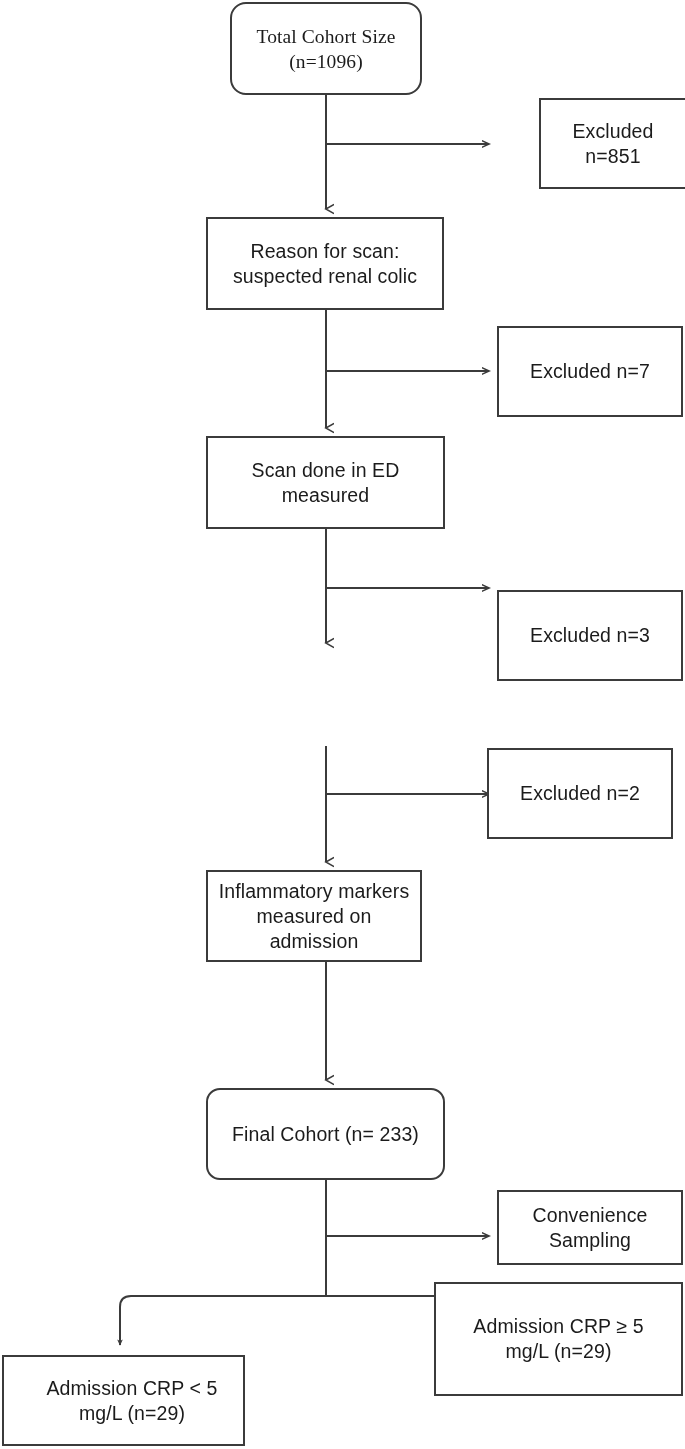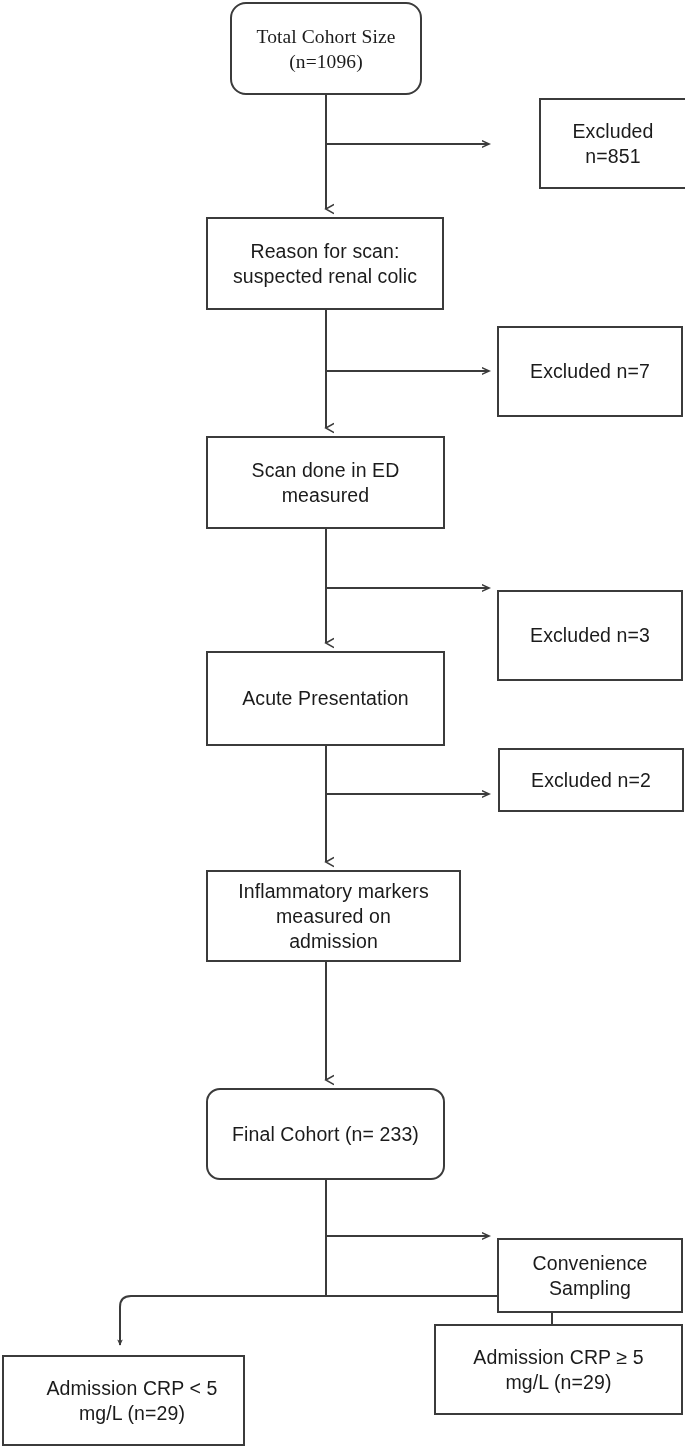--- a/index.html
+++ b/index.html
@@ -107,46 +107,43 @@
 
   <div class="node" style="left:206px; top:436px; width:239px; height:93px;">
     <span class="node-label">Scan done in ED
 measured</span>
   </div>
 
   <div class="node" style="left:497px; top:542px; width:186px; height:91px;margin-top:48px;">
     <span class="node-label">Excluded n=3</span>
   </div>
 
-  <div class="node" style="left:206px; top:651px; width:239px; height:95px;">
-    <span class="node-label">Acute Presentation</span>
-  </div>
 
-  <div class="node" style="left:498px; top:748px; width:186px; height:64px;">
+  <div class="node" style="left:487px; top:748px; width:186px; height:91px;">
     <span class="node-label">Excluded n=2</span>
   </div>
 
-  <div class="node" style="left:206px; top:870px; width:255px; height:92px;">
+  <div class="node" style="left:206px; top:870px; width:216px; height:92px;">
     <span class="node-label">Inflammatory markers
 measured on
 admission</span>
   </div>
 
   <div class="node" style="left:206px; top:1088px; width:239px; height:92px;border-radius:14px;">
     <span class="node-label">Final Cohort (n= 233)</span>
   </div>
 
-  <div class="node" style="left:497px; top:1190px; width:186px; height:75px;margin-top:48px;">
+  <div class="node" style="left:497px; top:1190px; width:186px; height:75px;">
     <span class="node-label">Convenience
 Sampling</span>
   </div>
 
   <div class="node" style="left:2px; top:1355px; width:243px; height:91px;padding-left:23px;">
     <span class="node-label">Admission CRP &lt; 5
 mg/L (n=29)</span>
   </div>
 
-  <div class="node" style="left:434px; top:1324px; width:249px; height:91px;">
+  <div class="node" style="left:434px; top:1282px; width:249px; height:114px;">
     <span class="node-label">Admission CRP ≥ 5
 mg/L (n=29)</span>
   </div>
 
 </div>
 
 </body></html>

